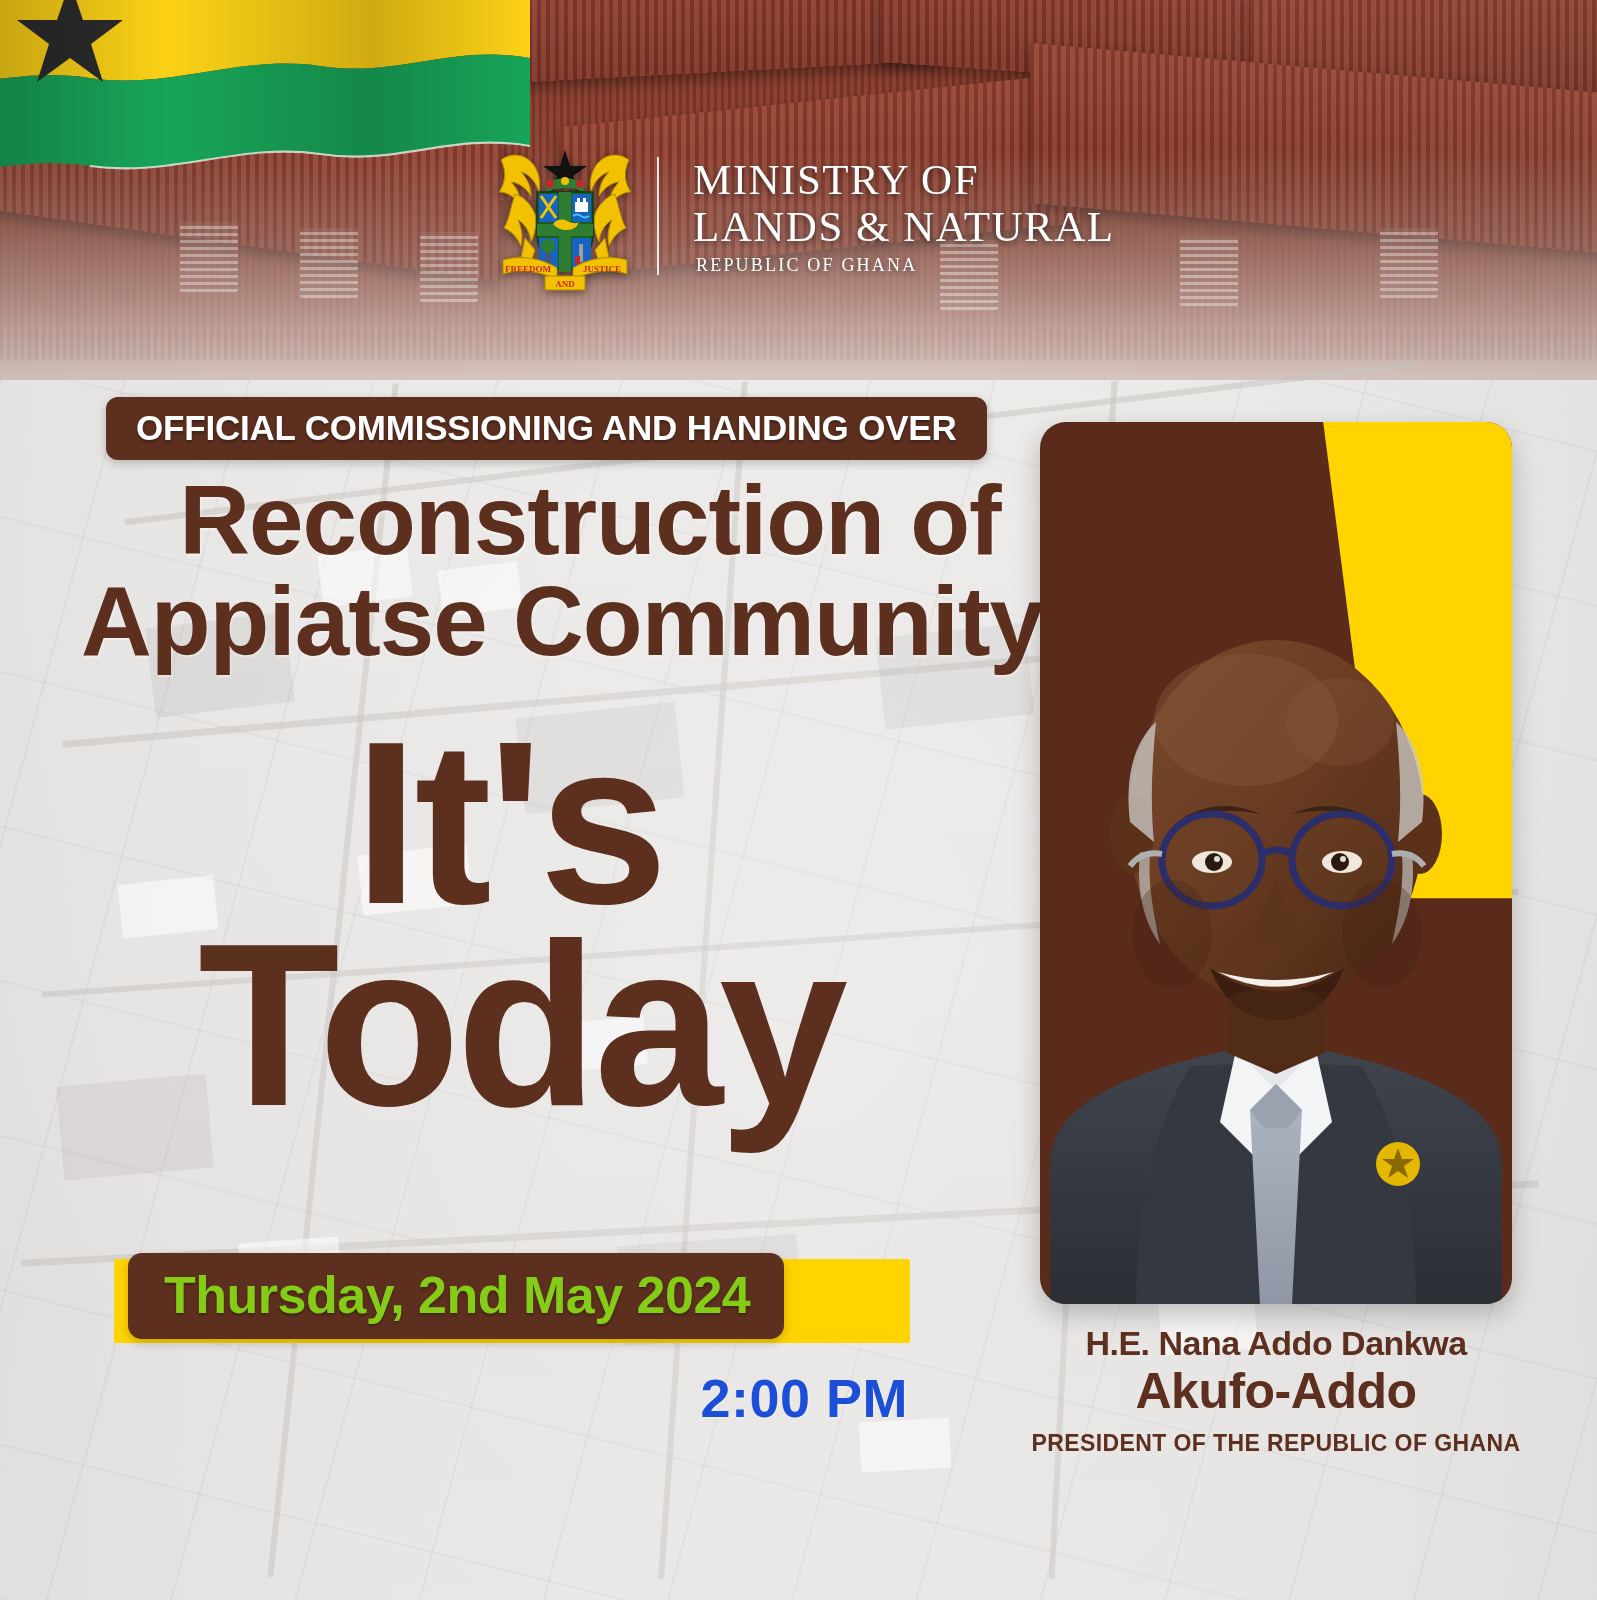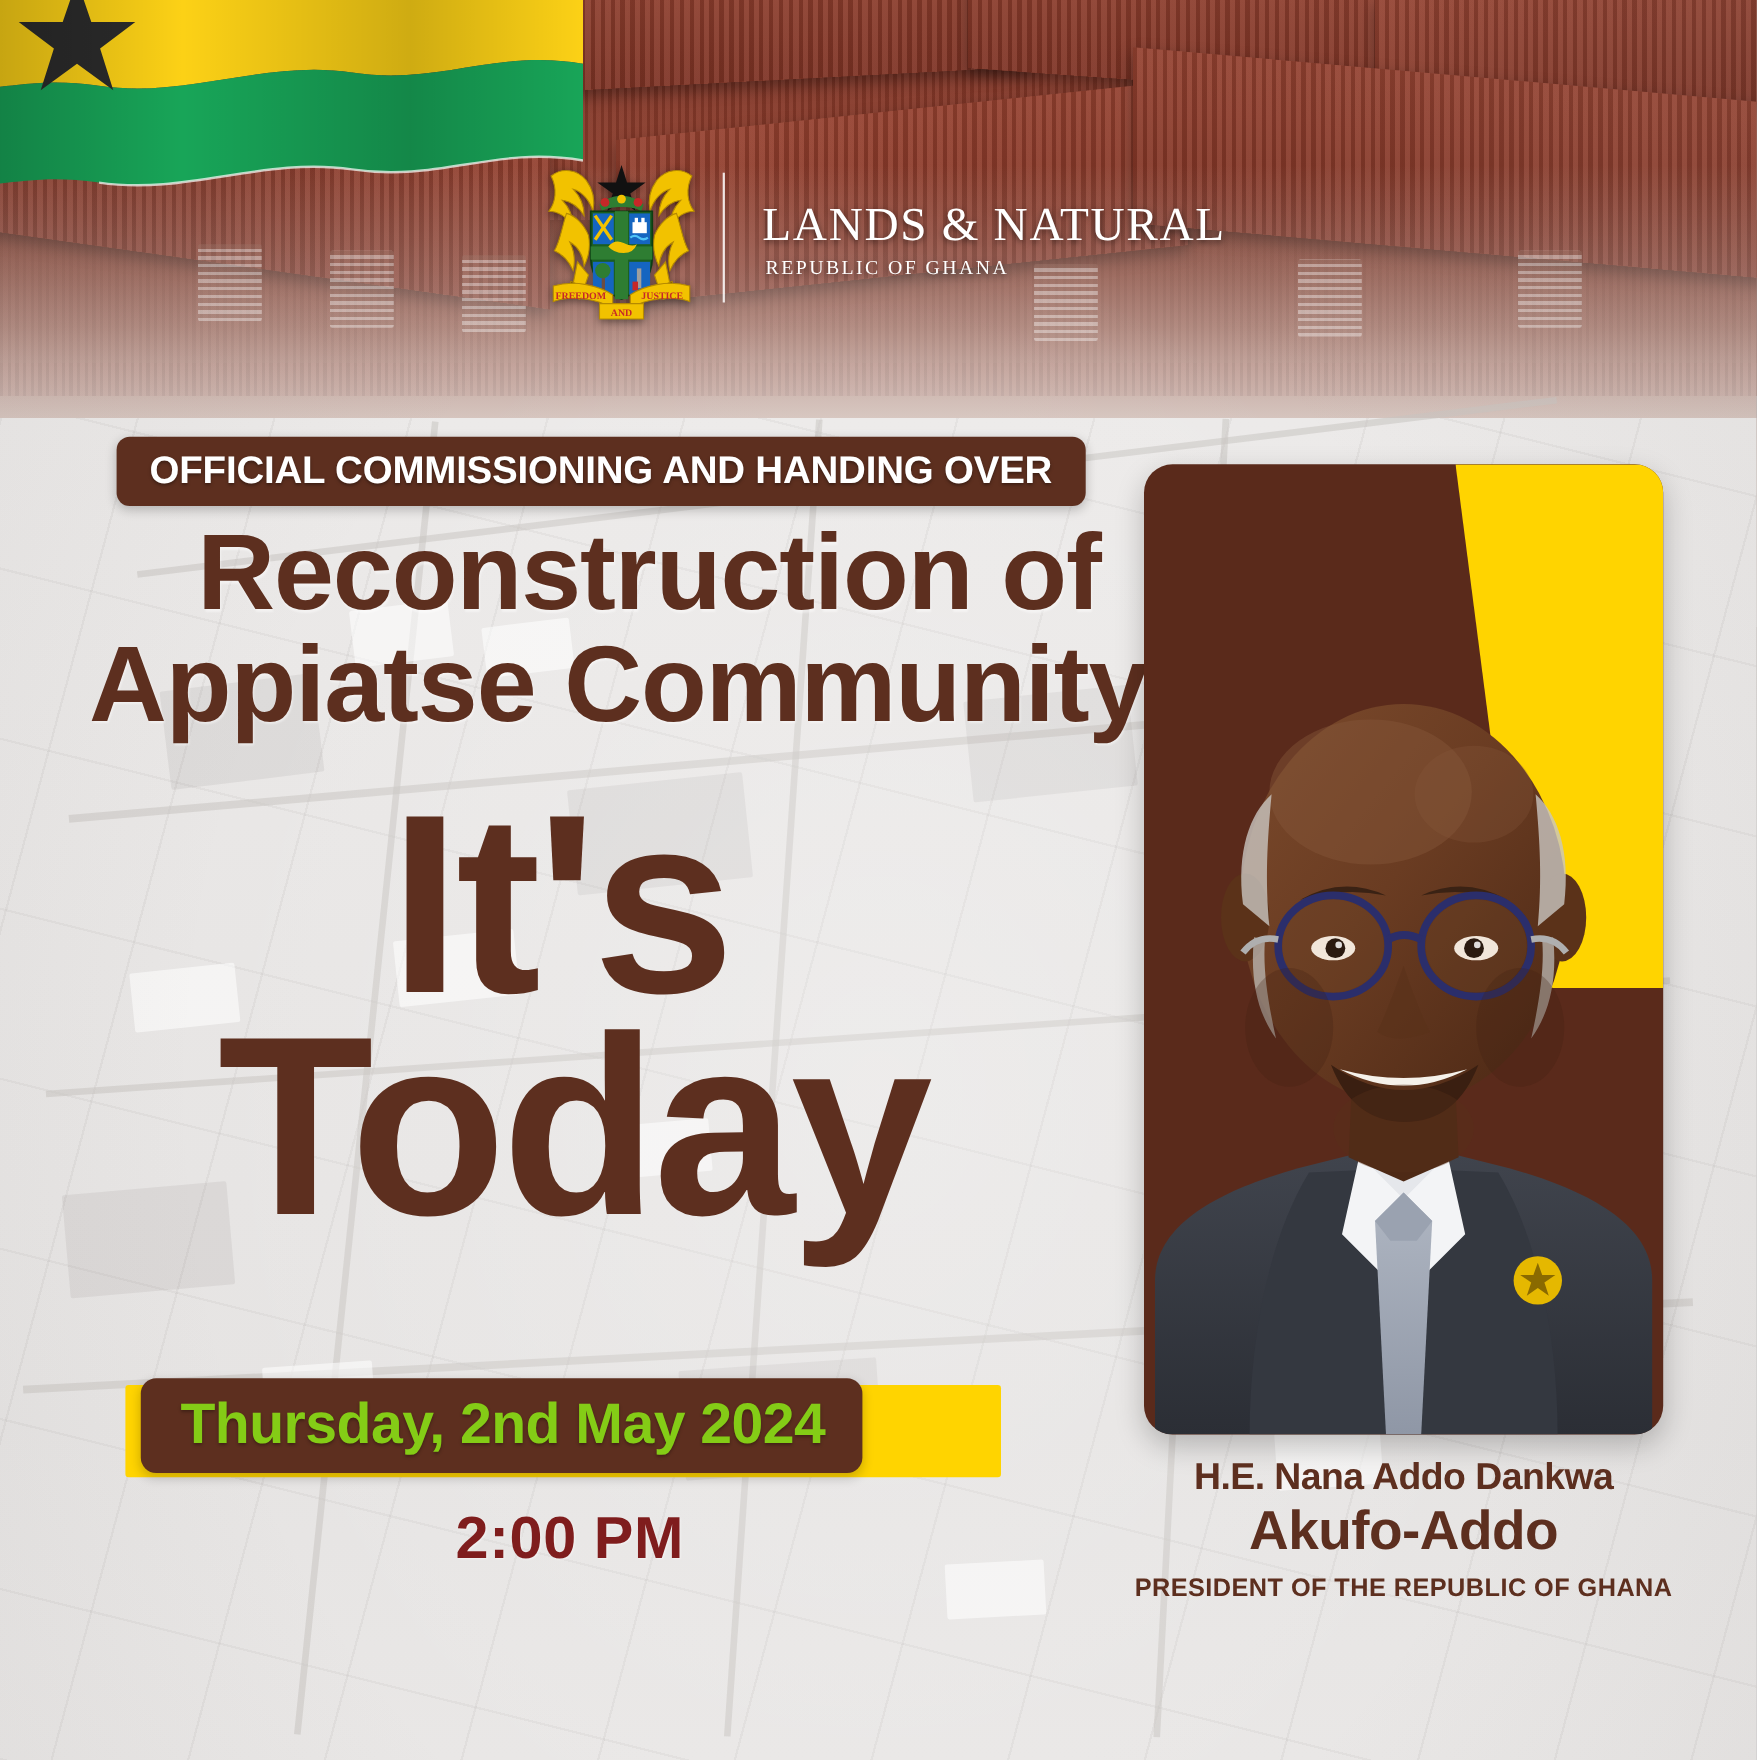--- a/index.html
+++ b/index.html
@@ -131,22 +131,22 @@
   }
   .date-pill{
     position:relative;background:#5d2f1f;border-radius:14px;
     padding:16px 34px 18px 36px;box-shadow:0 4px 10px rgba(0,0,0,.2);
   }
   .date-pill span{
     color:#84cc16;font-size:52px;font-weight:bold;letter-spacing:-0.5px;white-space:nowrap;
     display:block;line-height:1;text-shadow:0 2px 3px rgba(0,0,0,.3);
   }
   .time{
-    position:absolute;left:128px;top:1367px;width:780px;text-align:center;
-    color:#7f1d1d;font-size:54px;font-weight:bold;letter-spacing:0.5px;
+    position:absolute;left:128px;top:1367px;width:780px;text-align:right;
+    color:#1d4ed8;font-size:54px;font-weight:bold;letter-spacing:0.5px;
     text-shadow:1px 1px 2px rgba(255,255,255,.5);
   }
 
   
   .card{
     position:absolute;left:1040px;top:422px;width:472px;height:882px;
     border-radius:26px;overflow:hidden;background:#5a2a1b;
     box-shadow:0 10px 26px rgba(0,0,0,.22);
   }
   .card .yellow-wedge{
@@ -292,20 +292,21 @@
       <path d="M132,122 C112,116 90,122 78,130 L78,142 C92,134 114,130 132,136 Z" fill="#F2C200" stroke="#B58A00"></path>
       <path d="M50,138 L90,138 L90,152 L50,152 Z" fill="#F2C200" stroke="#B58A00"></path>
       <text x="33" y="134" font-family="Liberation Serif, serif" font-size="9" font-weight="bold" fill="#C62828" text-anchor="middle">FREEDOM</text>
       <text x="107" y="134" font-family="Liberation Serif, serif" font-size="9" font-weight="bold" fill="#C62828" text-anchor="middle">JUSTICE</text>
       <text x="70" y="149" font-family="Liberation Serif, serif" font-size="9" font-weight="bold" fill="#C62828" text-anchor="middle">AND</text>
     </svg>
 
     <div class="logo-div"></div>
 
     <div class="logo-text">
+      <div class="l1">MINISTRY OF</div>
       <div class="l2">LANDS &amp; NATURAL</div>
       <div class="l4">REPUBLIC OF GHANA</div>
     </div>
   </div>
 
   <div class="pill">
     <span>OFFICIAL COMMISSIONING AND HANDING OVER</span>
   </div>
 
   <div class="head">

